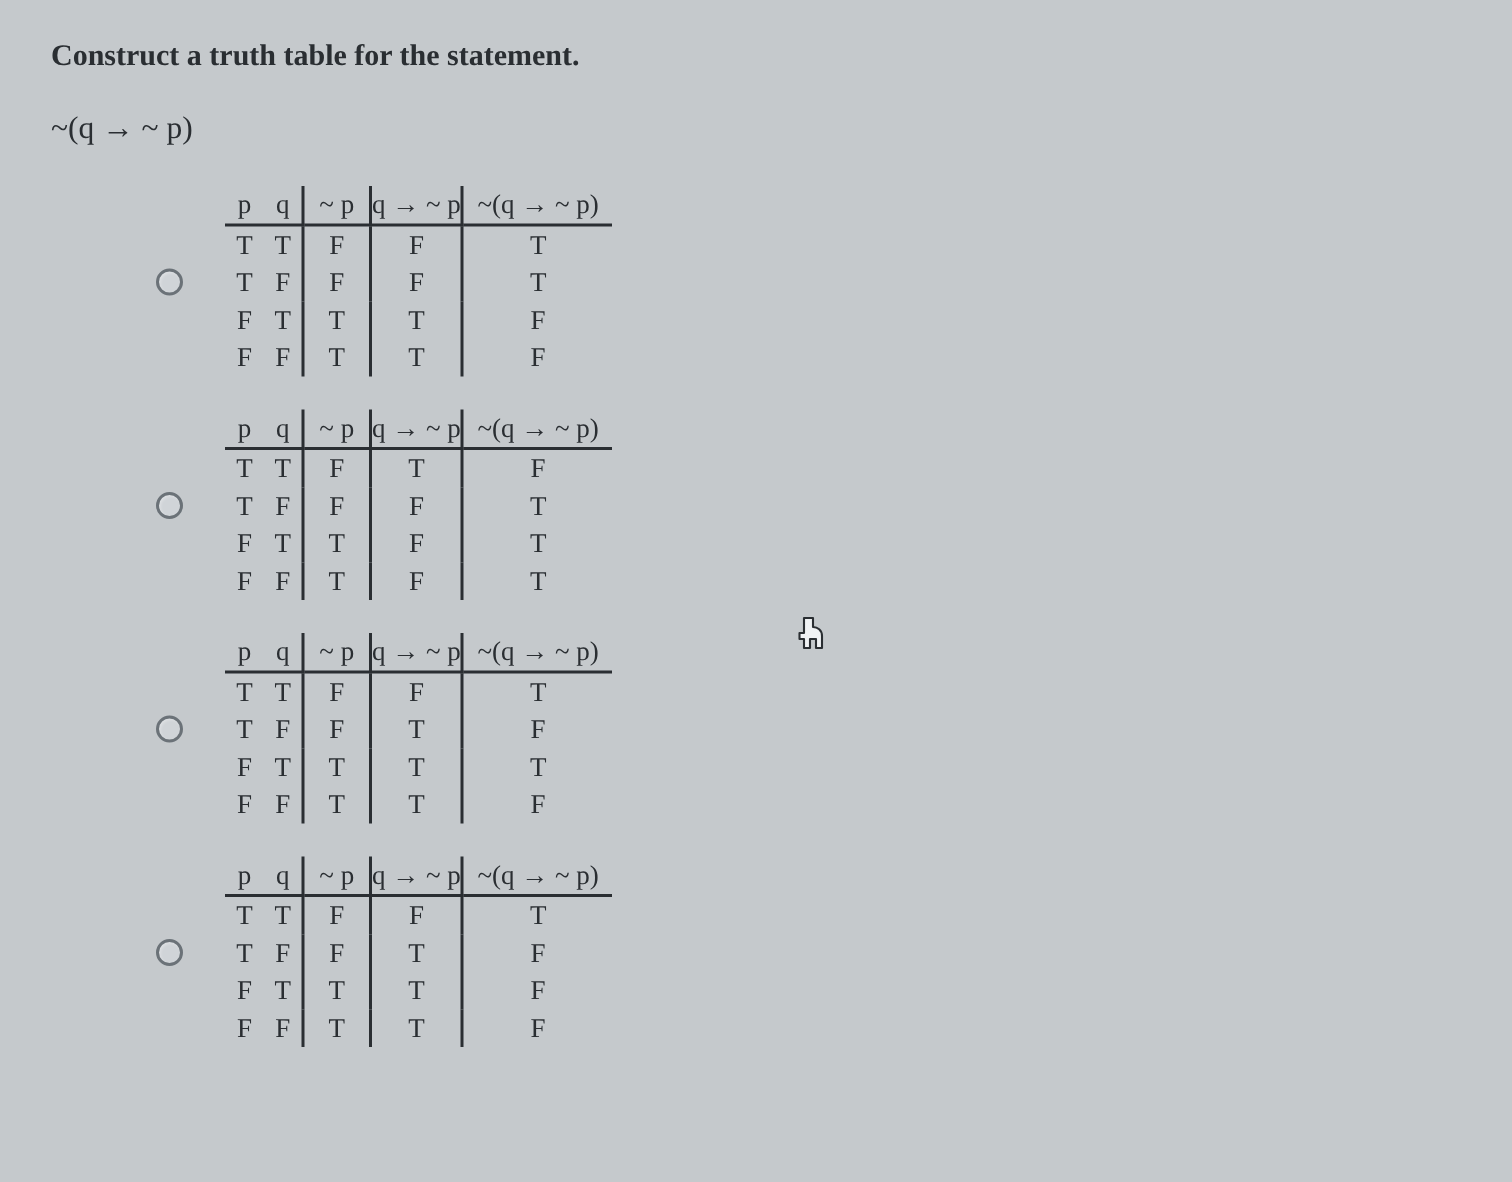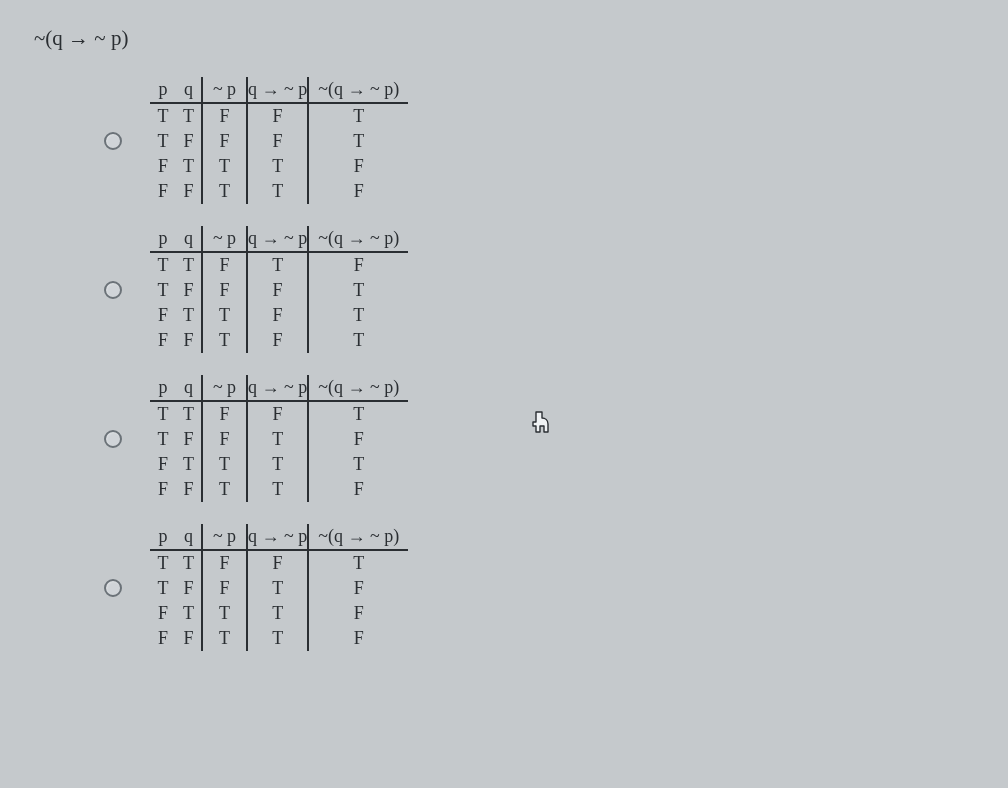--- a/index.html
+++ b/index.html
@@ -84,20 +84,21 @@
     color: #2a2e32;
     pointer-events: none;
   }
 </style>
 </head>
 <body>
 
 <div class="page">
 
 
+  <div class="instruct">Construct a truth table for the statement.</div>
 
   <div class="statement">~(q → ~ p)</div>
 
   <div class="options">
       <div class="option">
         <div class="radio"></div>
         <table class="ttable">
           <thead>
             <tr>
               <th class="col-p">p</th>

